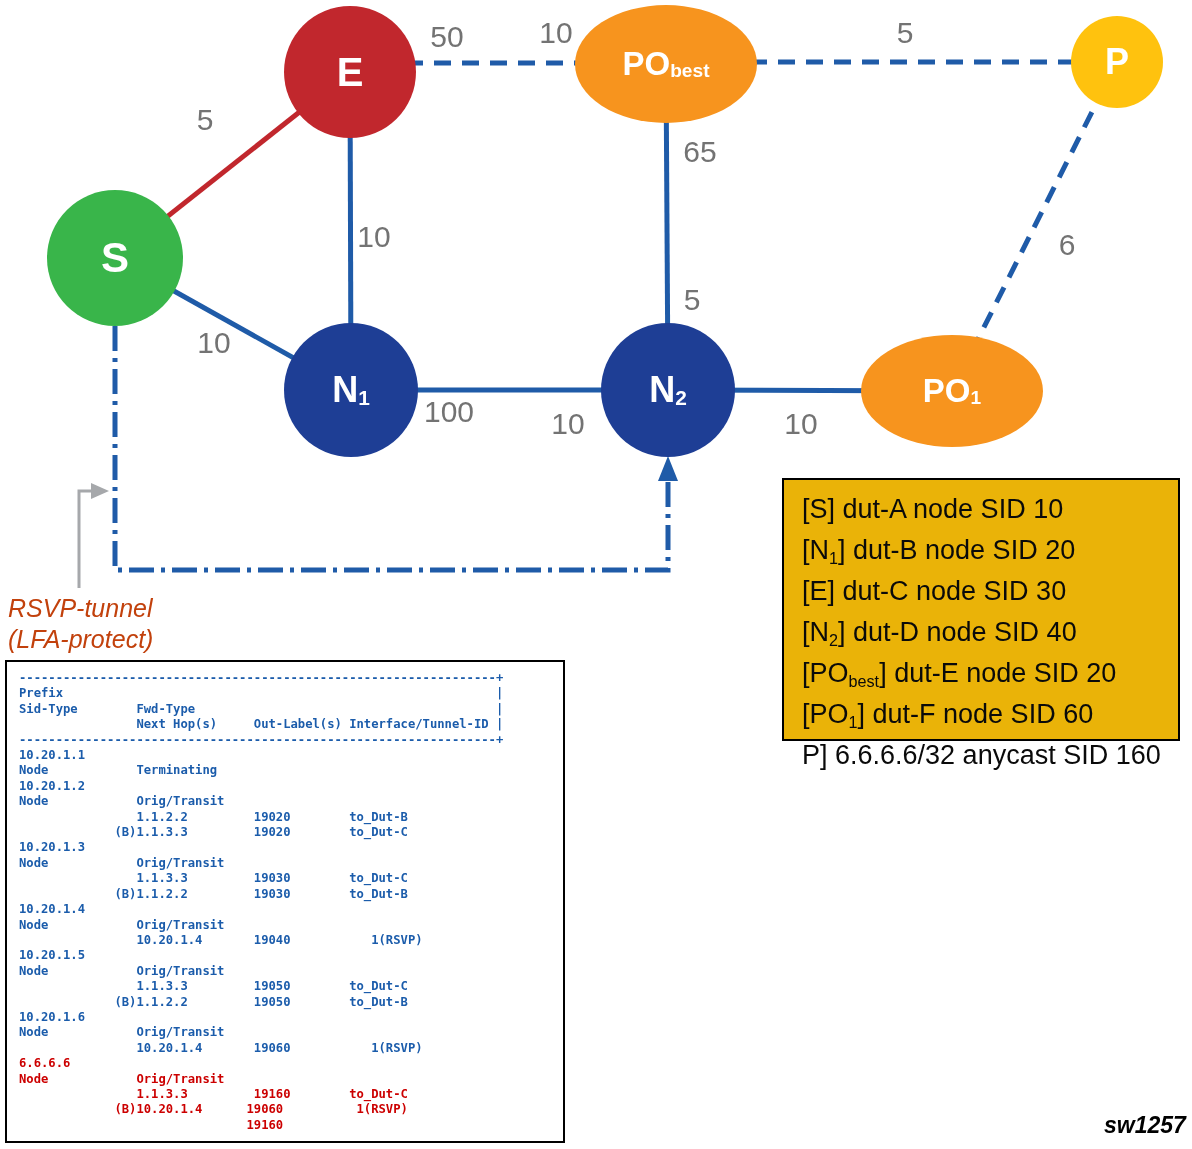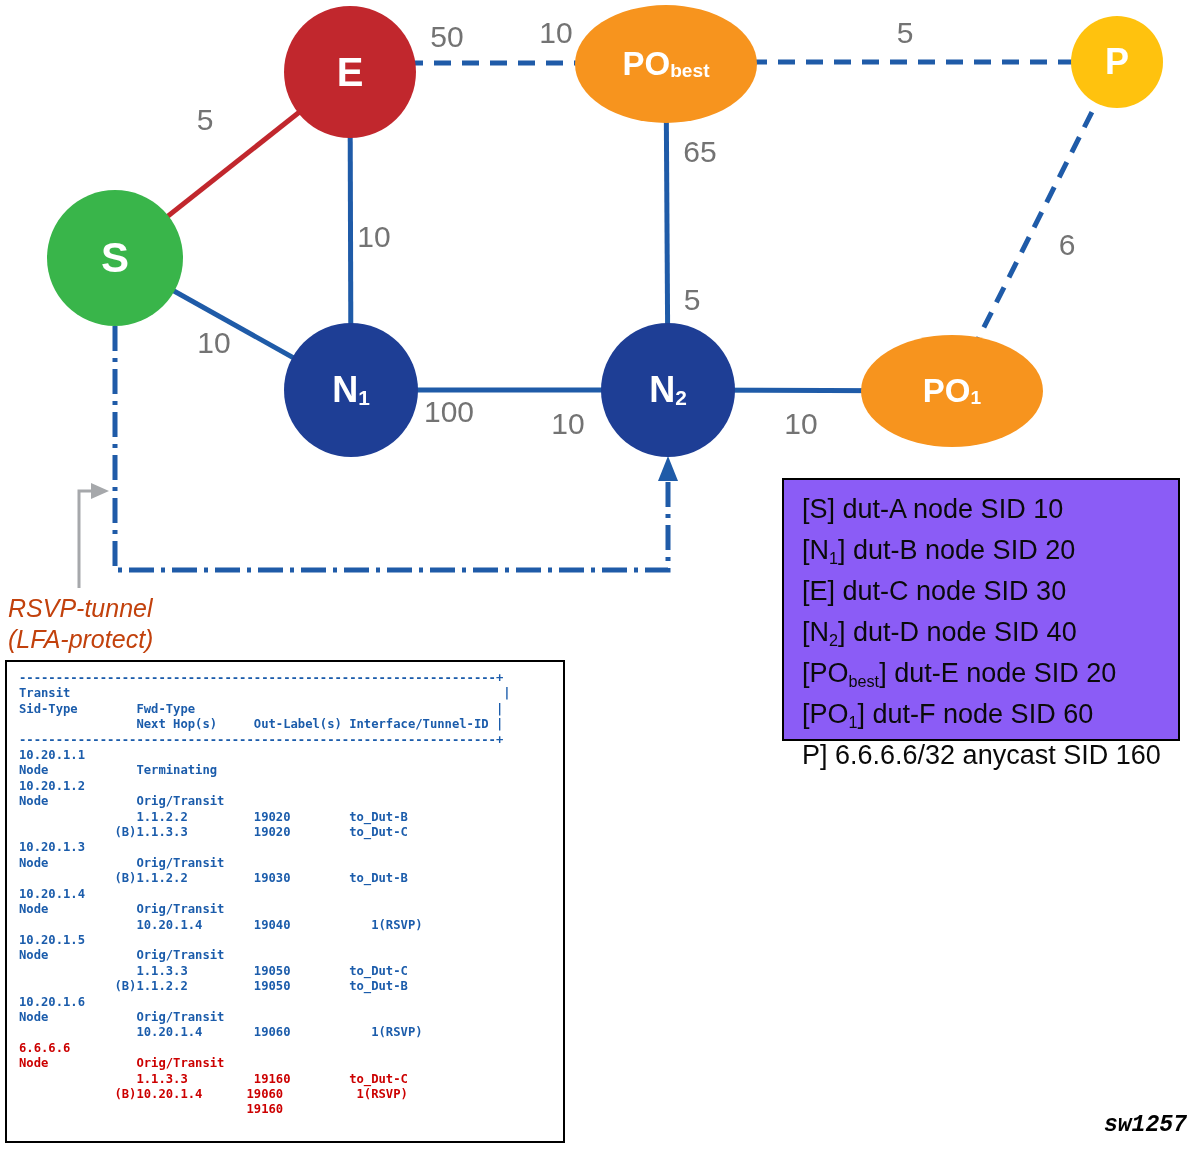--- a/index.html
+++ b/index.html
@@ -29,36 +29,36 @@
   .c5  { left:374px;  top:237px; }
   .c6  { left:214px;  top:343px; }
   .c7  { left:700px;  top:152px; }
   .c8  { left:692px;  top:300px; }
   .c9  { left:449px;  top:412px; }
   .c10 { left:568px;  top:424px; }
   .c11 { left:801px;  top:424px; }
   .c12 { left:1067px; top:245px; }
 
   .legend { position:absolute; left:782px; top:478px; width:398px; height:263px;
-            background:#8b5cf6; border:2px solid #000; padding:13px 18px;
+            background:#eab308; border:2px solid #000; padding:13px 18px;
             z-index:2; font-size:27px; color:#0a0a0a; }
   .lrow { line-height:33.5px; white-space:nowrap; }
   .lsub { font-size:0.60em; vertical-align:-0.28em; }
 
   .rsvp-label { position:absolute; left:8px; top:593px; z-index:2;
                 color:#c2410c; font-style:italic; font-size:25px; line-height:31px; }
 
   .console { position:absolute; left:5px; top:660px; width:560px; height:483px;
              border:2px solid #000; background:#fff; padding:9px 12px; z-index:2; }
   .cline { font-family:"DejaVu Sans Mono", monospace; font-size:12.2px; line-height:15.4px;
            font-weight:bold; color:#1B5CAB; white-space:pre; }
   .cline.hl { color:#CC0000; }
 
   .watermark { position:absolute; left:1104px; top:1112px; z-index:2;
-               font-family:Liberation Mono, monospace; font-style:italic;
+               font-family:Liberation Sans, sans-serif; font-style:italic;
                font-weight:bold; font-size:23px; color:#000; }
 </style>
 </head>
 <body>
 
 <div id="stage">
 
   <svg id="edges" viewBox="0 0 1192 1149" xmlns="http://www.w3.org/2000/svg">
     <line x1="115" y1="258" x2="350" y2="72" stroke="#C1272D" stroke-width="5"></line>
     <line x1="115" y1="258" x2="351" y2="390" stroke="#1F5BA8" stroke-width="5"></line>
@@ -124,32 +124,33 @@
     <div class="lrow"><span>[N</span><span class="lsub">1</span><span>] dut-B node SID 20</span></div>
     <div class="lrow"><span>[E] dut-C node SID 30</span><span class="lsub"></span><span></span></div>
     <div class="lrow"><span>[N</span><span class="lsub">2</span><span>] dut-D node SID 40</span></div>
     <div class="lrow"><span>[PO</span><span class="lsub">best</span><span>] dut-E node SID 20</span></div>
     <div class="lrow"><span>[PO</span><span class="lsub">1</span><span>] dut-F node SID 60</span></div>
     <div class="lrow"><span>P] 6.6.6.6/32 anycast SID 160</span><span class="lsub"></span><span></span></div>
   </div>
 
   <div class="console">
     <div class="cline">-----------------------------------------------------------------+</div>
-    <div class="cline">Transit                                                           |</div>
+    <div class="cline">Prefix                                                           |</div>
     <div class="cline">Sid-Type        Fwd-Type                                         |</div>
     <div class="cline">                Next Hop(s)     Out-Label(s) Interface/Tunnel-ID |</div>
     <div class="cline">-----------------------------------------------------------------+</div>
     <div class="cline">10.20.1.1</div>
     <div class="cline">Node            Terminating</div>
     <div class="cline">10.20.1.2</div>
     <div class="cline">Node            Orig/Transit</div>
     <div class="cline">                1.1.2.2         19020        to_Dut-B</div>
     <div class="cline">             (B)1.1.3.3         19020        to_Dut-C</div>
     <div class="cline">10.20.1.3</div>
     <div class="cline">Node            Orig/Transit</div>
+    <div class="cline">                1.1.3.3         19030        to_Dut-C</div>
     <div class="cline">             (B)1.1.2.2         19030        to_Dut-B</div>
     <div class="cline">10.20.1.4</div>
     <div class="cline">Node            Orig/Transit</div>
     <div class="cline">                10.20.1.4       19040           1(RSVP)</div>
     <div class="cline">10.20.1.5</div>
     <div class="cline">Node            Orig/Transit</div>
     <div class="cline">                1.1.3.3         19050        to_Dut-C</div>
     <div class="cline">             (B)1.1.2.2         19050        to_Dut-B</div>
     <div class="cline">10.20.1.6</div>
     <div class="cline">Node            Orig/Transit</div>

